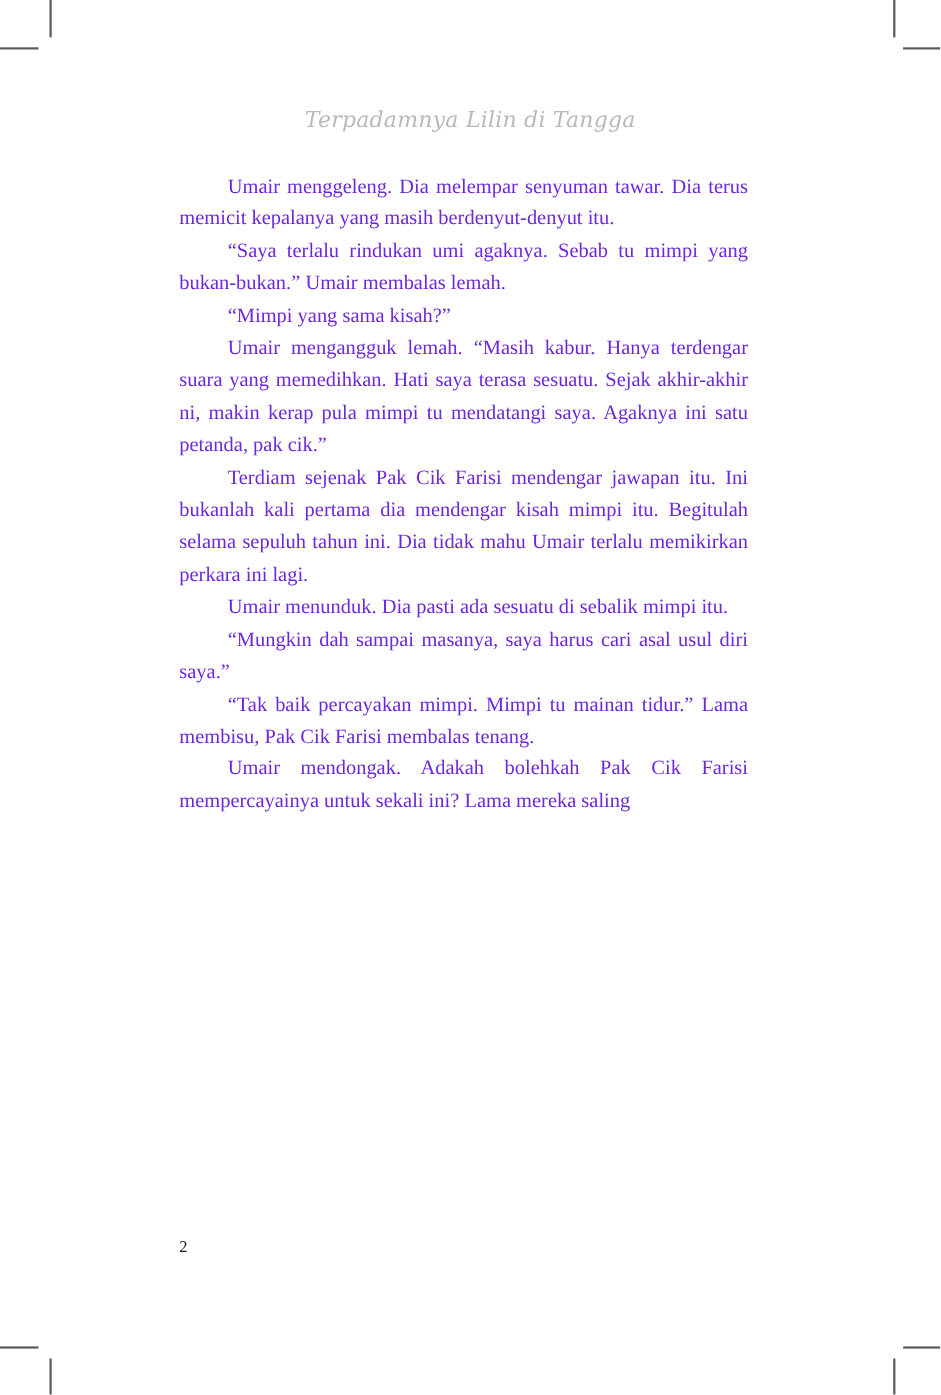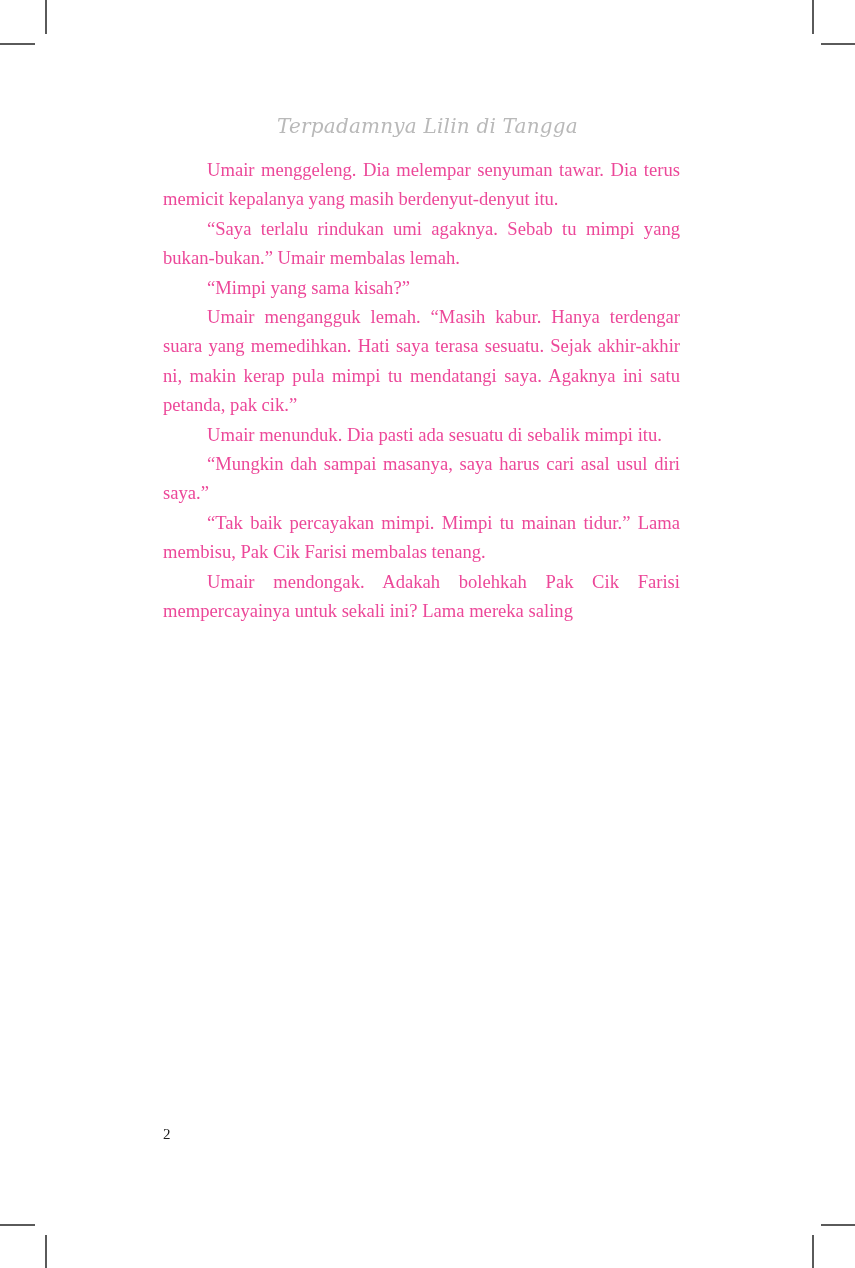--- a/index.html
+++ b/index.html
@@ -41,38 +41,37 @@
     top: 93px;
     width: 855px;
     text-align: center;
     color: #b9b9b9;
     font-size: 20px;
     line-height: 30px;
     font-style: italic;
     font-family: "DejaVu Serif", "Liberation Serif", serif;
     letter-spacing: 0.2px;
     white-space: nowrap;
-    margin-top: 18px;
   }
 
   
   .text-column {
     position: absolute;
     left: 163px;
     top: 155px;
     width: 517px;
   }
   .text-column p {
     margin: 0;
     text-align: justify;
     text-justify: inter-word;
     text-indent: 44px;
     font-size: 18.6px;
     line-height: 29.4px;
-    color: #ec4899;
+    color: #6d28d9;
     hyphens: manual;
     font-family: Liberation Serif, serif;
     -webkit-hyphens: manual;
   }
 
   
   .folio {
     position: absolute;
     left: 163px;
     top: 1124px;
@@ -95,20 +94,21 @@
   <div class="crop v crop-br-v"></div>
   <div class="crop h crop-br-h"></div>
 
   <div class="running-head">Terpadamnya Lilin di Tangga</div>
 
   <div class="text-column">
     <p>Umair menggeleng. Dia melempar senyuman tawar. Dia terus memicit kepalanya yang masih berdenyut-denyut itu.</p>
     <p>“Saya terlalu rindukan umi agaknya. Sebab tu mimpi yang bukan-bukan.” Umair membalas lemah.</p>
     <p>“Mimpi yang sama kisah?”</p>
     <p>Umair mengangguk lemah. “Masih kabur. Hanya terdengar suara yang memedihkan. Hati saya terasa sesuatu. Sejak akhir-akhir ni, makin kerap pula mimpi tu mendatangi saya. Agaknya ini satu petanda, pak cik.”</p>
+    <p>Terdiam sejenak Pak Cik Farisi mendengar jawapan itu. Ini bukanlah kali pertama dia mendengar kisah mimpi itu. Begitulah selama sepuluh tahun ini. Dia tidak mahu Umair terlalu memikirkan perkara ini lagi.</p>
     <p>Umair menunduk. Dia pasti ada sesuatu di sebalik mimpi itu.</p>
     <p>“Mungkin dah sampai masanya, saya harus cari asal usul diri saya.”</p>
     <p>“Tak baik percayakan mimpi. Mimpi tu mainan tidur.” Lama membisu, Pak Cik Farisi membalas tenang.</p>
     <p>Umair mendongak. Adakah bolehkah Pak Cik Farisi mempercayainya untuk sekali ini? Lama mereka saling</p>
   </div>
 
   <div class="folio">2</div>
 
 </div>
 

